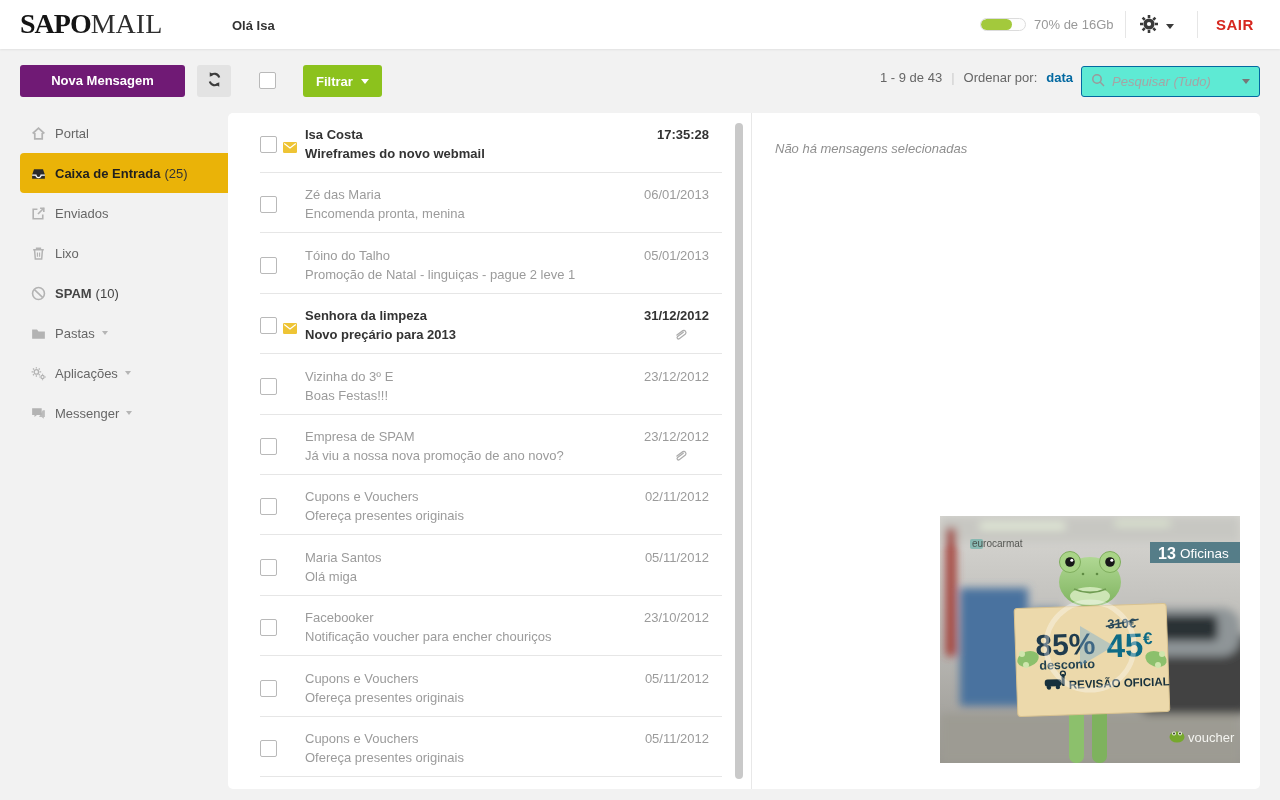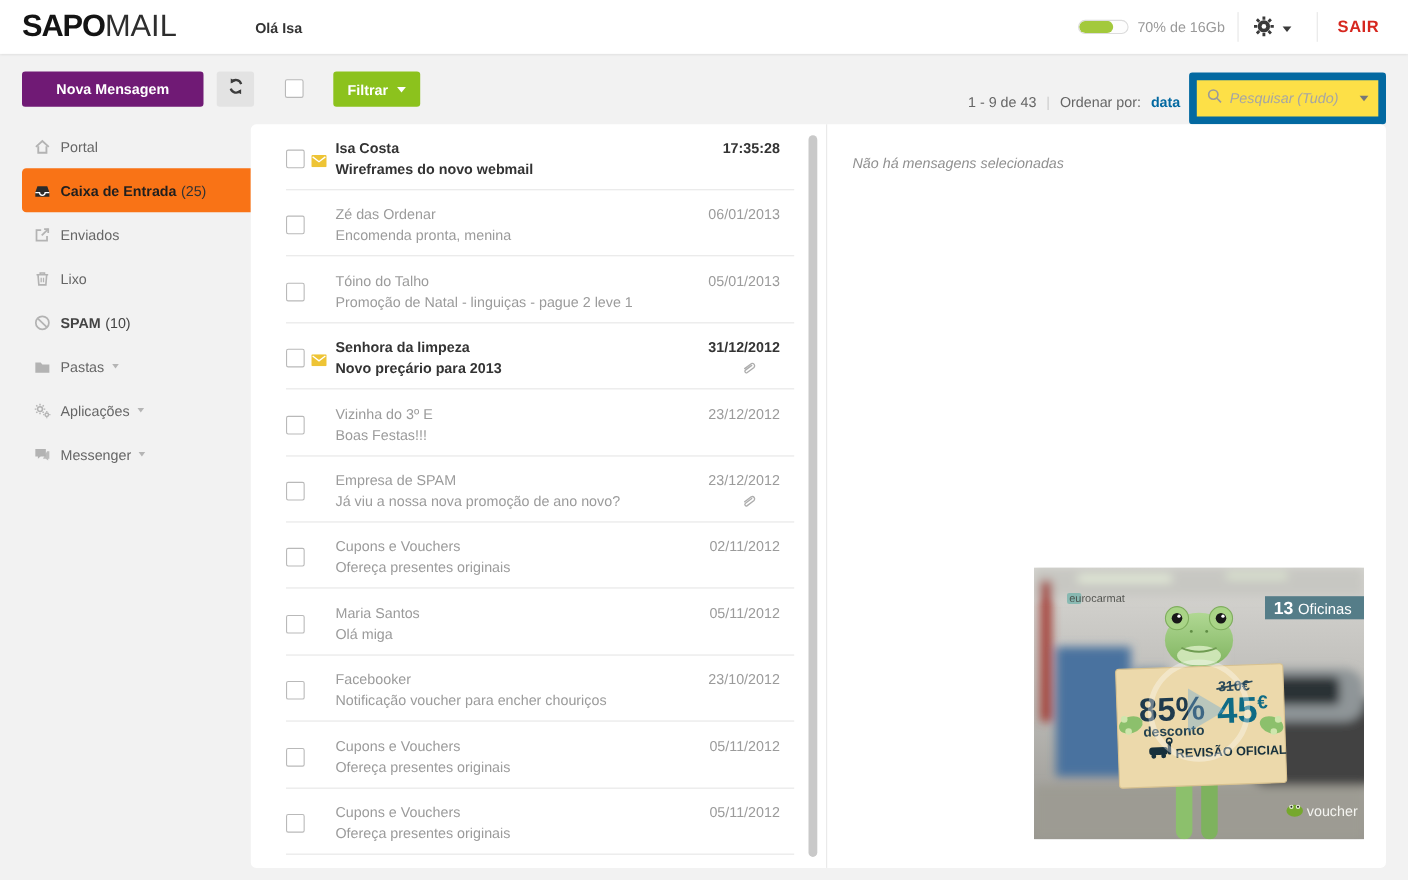--- a/index.html
+++ b/index.html
@@ -8,21 +8,21 @@
     position:relative; background:#f2f2f2; overflow:hidden;
     font-family:"Liberation Sans","DejaVu Sans",sans-serif; color:#333;
   }
   .tri { display:inline-block; width:0; height:0;
     border-left:4px solid transparent; border-right:4px solid transparent;
     border-top:5px solid currentColor; }
 
   
   .header { position:absolute; left:0; top:0; width:1280px; height:49px; background:#fff;
     box-shadow:0 1px 2px rgba(0,0,0,0.07); z-index:5; }
-  .logo { position:absolute; left:20px; top:8px; font-size:28px; letter-spacing:-1px; color:#141414; }
+  .logo { position:absolute; left:20px; top:8px; font-size:28px; letter-spacing:-1px; color:#141414;font-family:Liberation Serif, serif; }
   .logo .lp { font-weight:800; }
   .logo .ls { font-weight:300; color:#2e2e2e; letter-spacing:0; }
   .greeting { position:absolute; left:232px; top:18px; font-size:13px; font-weight:bold; color:#333; }
   .storage { position:absolute; left:980px; top:18px; width:46px; height:13px;
     border:1px solid #dcdcdc; background:#fdfdfd; border-radius:8px; overflow:hidden; }
   .storage-fill { height:100%; border-radius:8px; background:#a3c93c; }
   .storage-text { position:absolute; left:1034px; top:17px; font-size:13px; color:#999; }
   .hsep { position:absolute; top:11px; width:1px; height:27px; background:#e6e6e6; }
   .gear-wrap { position:absolute; left:1138px; top:13px; display:flex; align-items:center; gap:6px; cursor:pointer; }
   .gear-caret { color:#3a3a3a; }
@@ -35,40 +35,40 @@
     background:#701a75; border-radius:3px; color:#fff; font-weight:bold; font-size:13px;
     text-align:center; line-height:32px; cursor:pointer; }
   .btn-refresh { position:absolute; left:197px; top:16px; width:34px; height:32px;
     background:#e3e3e3; border-radius:3px; display:flex; align-items:center; justify-content:center; cursor:pointer; }
   .cb { display:inline-block; width:17px; height:17px; background:#fff;
     border:1px solid #b9b9b9; border-radius:2px; cursor:pointer; }
   .cb-master { position:absolute; left:259px; top:23px; }
   .btn-filter { position:absolute; left:303px; top:16px; height:32px; padding:0 13px;
     background:#8cc21d; border-radius:3px; color:#fff; font-weight:bold; font-size:13px;
     display:flex; align-items:center; gap:8px; cursor:pointer; }
-  .list-controls { position:absolute; left:880px; top:36px; display:flex; align-items:flex-start;
+  .list-controls { position:absolute; left:880px; top:21px; display:flex; align-items:flex-start;
     gap:9px; font-size:13px; color:#666; }
   .list-controls .pipe { color:#ccc; }
   .sort-value { font-weight:bold; color:#0369a1; }
   .sort-caret { color:#8d8d8d; }
-  .search { position:absolute; left:1081px; top:17px; width:179px; height:47px; background:#fde047;
-    border:7px solid #0369a1; border-radius:3px; display:flex; align-items:center; padding:0 9px; gap:7px; }
+  .search { position:absolute; left:1081px; top:17px; width:179px; height:31px; background:#5eead4;
+    border:1px solid #0369a1; border-radius:3px; display:flex; align-items:center; padding:0 9px; gap:7px; }
   .search input { flex:1; min-width:0; border:none; outline:none; background:transparent;
     font-family:inherit; font-size:13px; font-style:italic; color:#555; }
   .search input::placeholder { color:#a5a5a5; font-style:italic; }
   .search-caret { color:#777; }
 
   
   .sidebar { position:absolute; left:0; top:113px; width:228px; }
   .side-item { position:relative; height:40px; display:flex; align-items:center;
     padding-left:30px; cursor:pointer; font-size:13px; color:#666; }
   .side-item .s-icon { width:17px; height:17px; margin-right:8px; display:inline-flex; }
   .side-item .s-label.b { font-weight:bold; color:#444; }
   .side-item .s-count { margin-left:4px; color:#444; }
-  .side-item.active { background:#f97316; margin-left:20px; padding-left:10px;
+  .side-item.active { background:#eab308; margin-left:20px; padding-left:10px;
     width:208px; border-radius:4px 0 0 4px; }
   .side-item.active .s-label { font-weight:bold; color:#1f1f1f; }
   .side-item.active .s-count { color:#333; }
   .tri-side { color:#b5b5b5; margin-left:7px; border-top-width:4px;
     border-left-width:3.5px; border-right-width:3.5px; }
 
   
   .card { position:absolute; left:228px; top:113px; width:1032px; height:676px;
     background:#fff; border-radius:5px; }
   .list { position:absolute; left:0; top:0; width:523px; height:676px; overflow:hidden; }
@@ -246,21 +246,21 @@
             <rect width="14" height="11" rx="1.2" fill="#eec435"></rect>
             <path d="M1.2 1.6 7 6l5.8-4.4" fill="none" stroke="#fff" stroke-width="1.2"></path>
           </svg></span>
         <div class="sender">Isa Costa</div>
         <div class="subject">Wireframes do novo webmail</div>
         <div class="date">17:35:28</div>
         <div class="row-line"></div>
       </div>
       <div class="row" style="top: 60.4px;">
         <span class="cb"></span>
-        <div class="sender">Zé das Ordenar</div>
+        <div class="sender">Zé das Maria</div>
         <div class="subject">Encomenda pronta, menina</div>
         <div class="date">06/01/2013</div>
         <div class="row-line"></div>
       </div>
       <div class="row" style="top: 120.8px;">
         <span class="cb"></span>
         <div class="sender">Tóino do Talho</div>
         <div class="subject">Promoção de Natal - linguiças - pague 2 leve 1</div>
         <div class="date">05/01/2013</div>
         <div class="row-line"></div>

